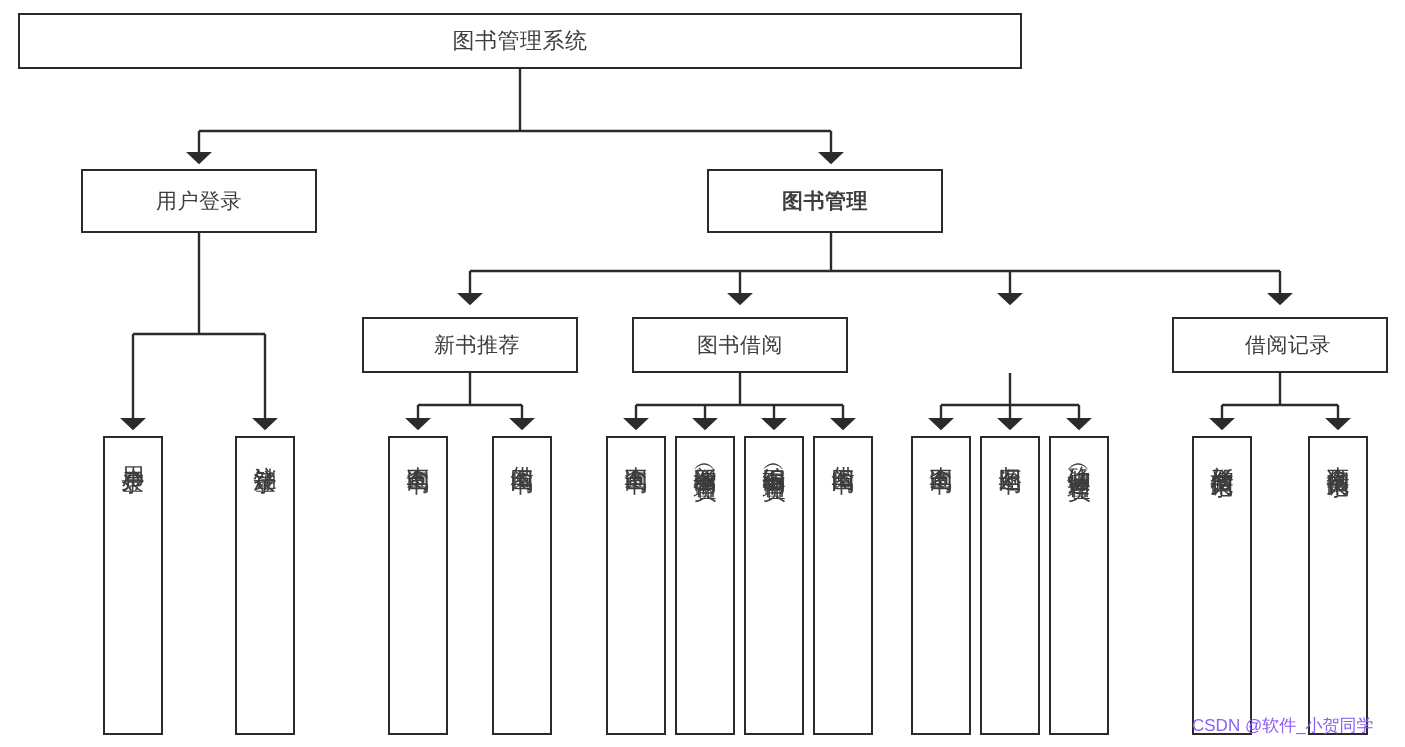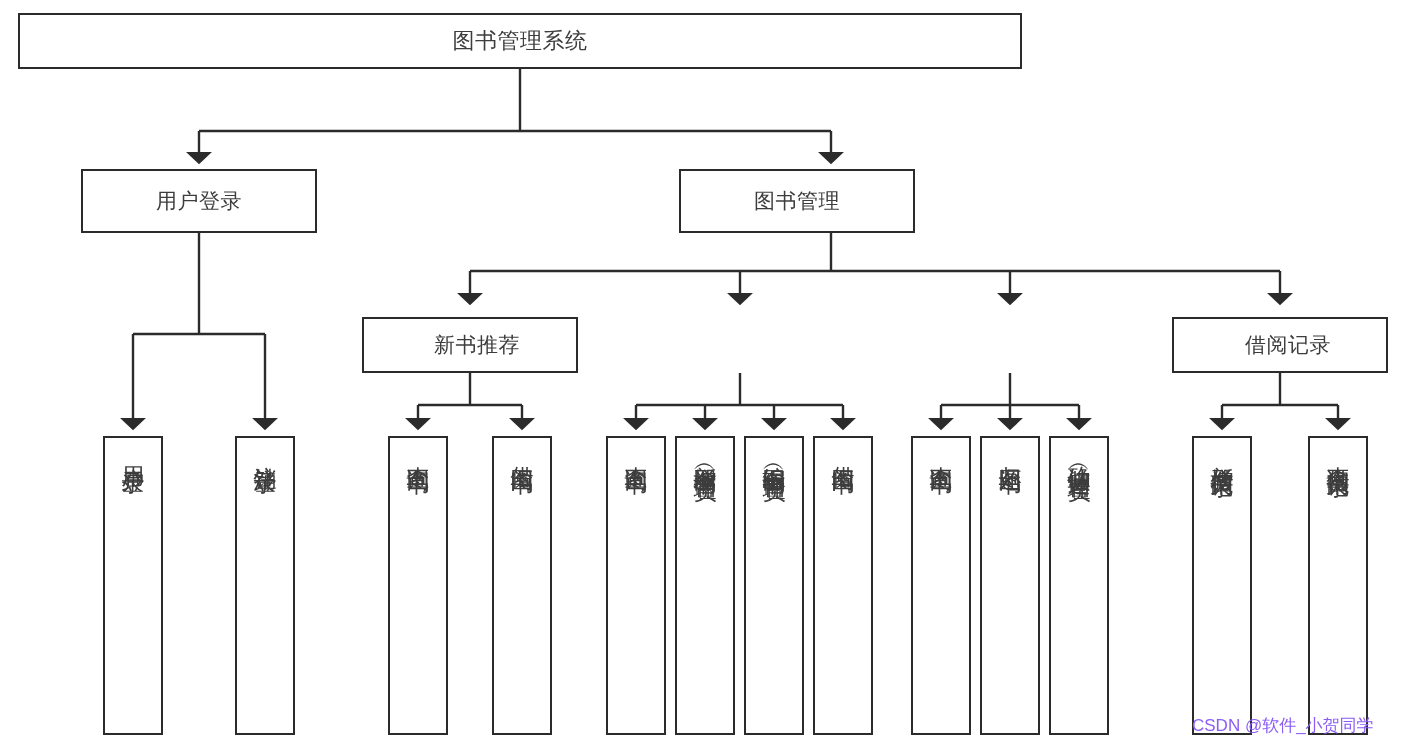--- a/index.html
+++ b/index.html
@@ -105,26 +105,29 @@
     </g>
   </svg>
 
   <div class="node h-node" id="n-root" style="left:18px;top:13px;width:1004px;height:56px;">
     <span class="label">图书管理系统</span>
   </div>
 
   <div class="node h-node" style="left:81px;top:169px;width:236px;height:64px;">
     <span class="label">用户登录</span>
   </div>
-  <div class="node h-node" style="left:679px;top:169px;width:236px;height:64px;">
+  <div class="node h-node" style="left:707px;top:169px;width:236px;height:64px;font-weight:bold;">
     <span class="label">图书管理</span>
   </div>
 
   <div class="node h-node" style="left:362px;top:317px;width:216px;height:56px;padding-left:14px;">
     <span class="label">新书推荐</span>
+  </div>
+  <div class="node h-node" style="left:632px;top:317px;width:216px;height:56px;">
+    <span class="label">图书借阅</span>
   </div>
   <div class="node h-node" style="left:1172px;top:317px;width:216px;height:56px;padding-left:16px;">
     <span class="label">借阅记录</span>
   </div>
 
   <div class="node v-node" style="left:103px;top:436px;width:60px;height:299px;">
     <span class="label">用户登录</span>
   </div>
   <div class="node v-node" style="left:235px;top:436px;width:60px;height:299px;">
     <span class="label">注销登录</span>

